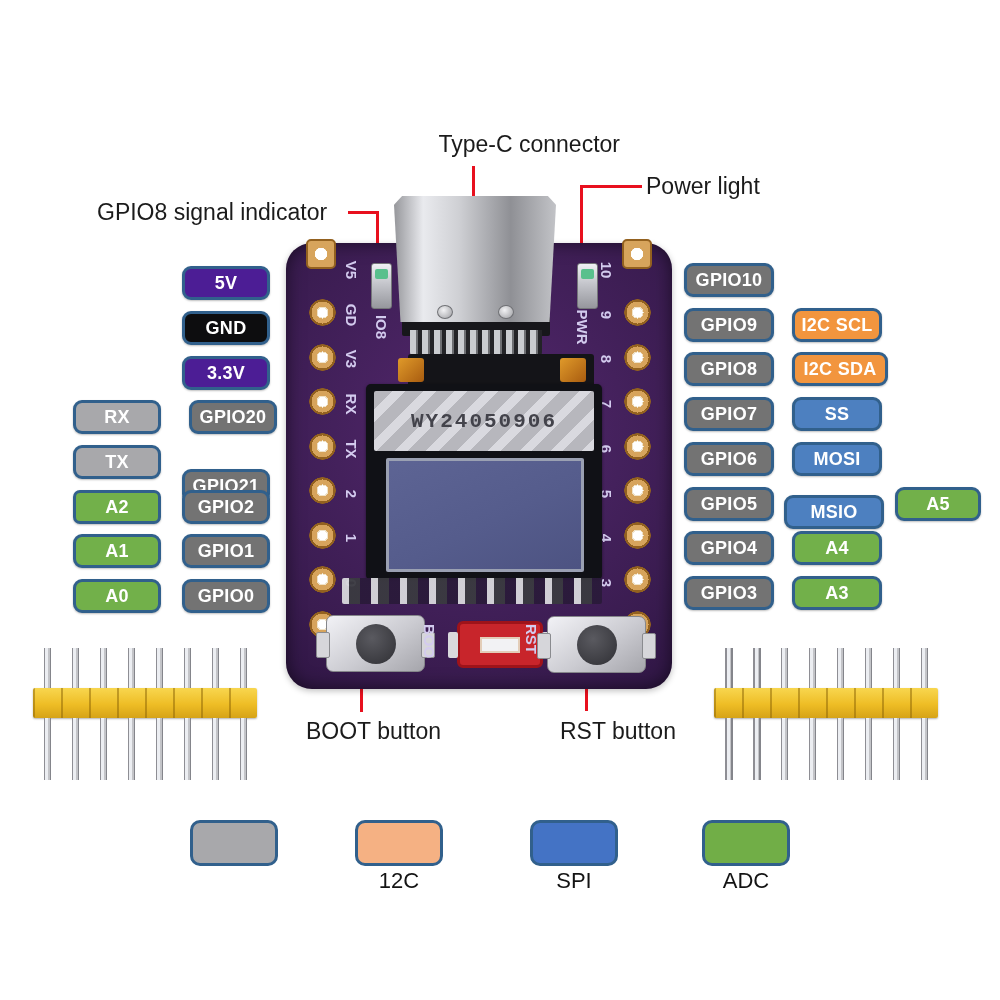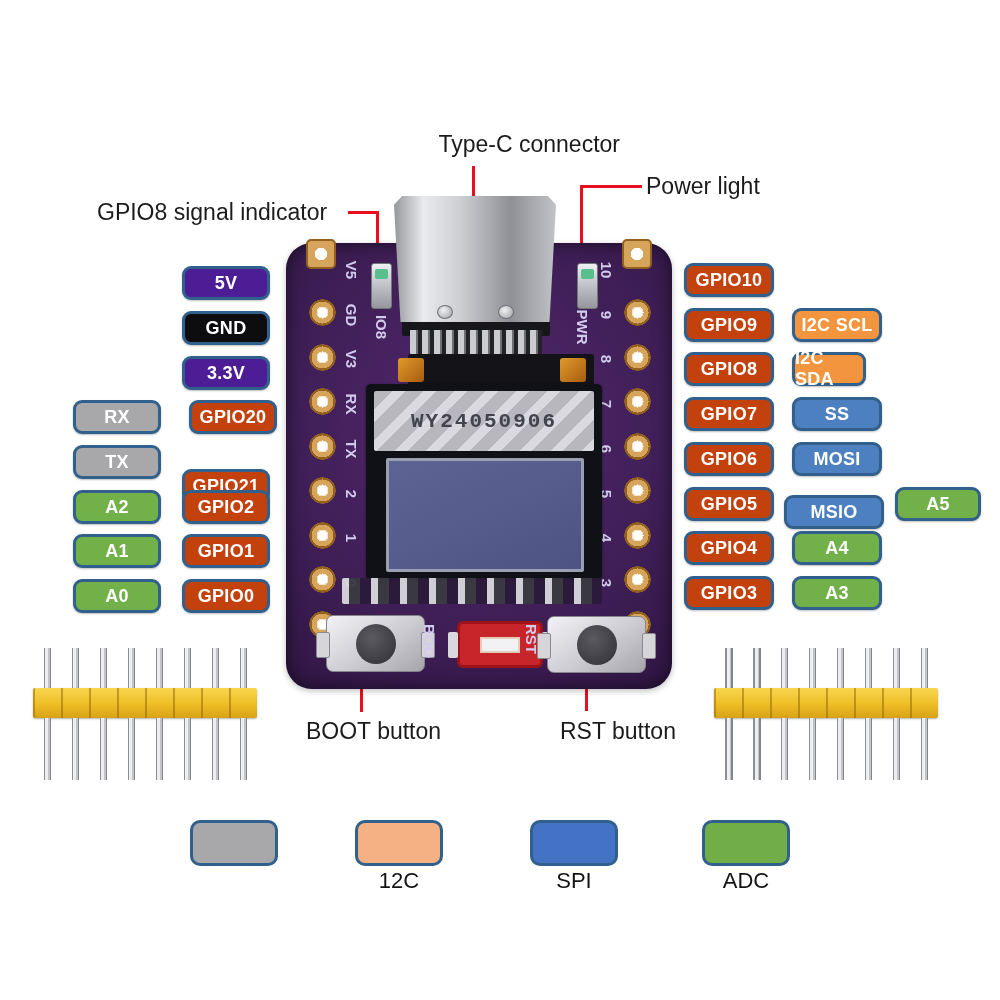--- a/index.html
+++ b/index.html
@@ -11,21 +11,21 @@
   
   .ann{position:absolute;color:#1b1b1b;font-size:23px;font-weight:400;white-space:nowrap;}
   .ann.center{text-align:right;}
   .rline{position:absolute;background:#e8101e;}
   
   .badge{
     position:absolute;width:88px;height:34px;border:3px solid #31608c;border-radius:9px;
     color:#fff;font-weight:bold;font-size:18px;display:flex;align-items:center;justify-content:center;
     box-shadow:0 1px 2px rgba(0,0,0,.25);letter-spacing:.3px;
   }
-  .c-red{background:#4c1d95}.c-black{background:#0d0d0f}.c-purple{background:#c2410c}
+  .c-red{background:#4c1d95}.c-black{background:#0d0d0f}.c-purple{background:#737373}
   .c-gray{background:#a8a8ab}.c-green{background:#72b04a}.c-orange{background:#f2953e}
   .c-blue{background:#4d80c0}
   
   .swatch{position:absolute;width:88px;height:46px;border:3px solid #31608c;border-radius:10px;}
   .s-gray{background:#a8a8ab}.s-orange{background:#f5b183}.s-blue{background:#4473c5}.s-green{background:#71ae47}
   .legend-label{position:absolute;width:170px;text-align:center;font-size:22px;color:#141414;}
   
   .board{
     position:absolute;left:286px;top:243px;width:386px;height:446px;border-radius:26px;
     background:radial-gradient(circle at 50% 42%,#55276f 0%,#44215c 45%,#3a1c50 75%,#2f1644 100%);
@@ -204,35 +204,35 @@
   <div class="badge c-black" style="left:182px;top:311px;">GND</div>
   <div class="badge c-red" style="left:182px;top:356px;">3.3V</div>
   <div class="badge c-purple" style="left:182px;top:400px;margin-left:7px;">GPIO20</div>
   <div class="badge c-purple" style="left:182px;top:469px;">GPIO21</div>
   <div class="badge c-purple" style="left:182px;top:490px;">GPIO2</div>
   <div class="badge c-purple" style="left:182px;top:534px;">GPIO1</div>
   <div class="badge c-purple" style="left:182px;top:579px;">GPIO0</div>
 
   <div class="badge c-gray" style="left:73px;top:400px;">RX</div>
   <div class="badge c-gray" style="left:73px;top:445px;">TX</div>
-  <div class="badge c-green" style="left:73px;top:490px;">A2</div>
+  <div class="badge c-green" style="left:73px;top:490px;border-radius:7px;">A2</div>
   <div class="badge c-green" style="left:73px;top:534px;">A1</div>
   <div class="badge c-green" style="left:73px;top:579px;">A0</div>
 
   <div class="badge c-purple" style="left:684px;top:263px;width:90px;">GPIO10</div>
   <div class="badge c-purple" style="left:684px;top:308px;width:90px;">GPIO9</div>
   <div class="badge c-purple" style="left:684px;top:352px;width:90px;">GPIO8</div>
   <div class="badge c-purple" style="left:684px;top:397px;width:90px;">GPIO7</div>
   <div class="badge c-purple" style="left:684px;top:442px;width:90px;">GPIO6</div>
   <div class="badge c-purple" style="left:684px;top:487px;width:90px;">GPIO5</div>
   <div class="badge c-purple" style="left:684px;top:531px;width:90px;">GPIO4</div>
   <div class="badge c-purple" style="left:684px;top:576px;width:90px;">GPIO3</div>
 
   <div class="badge c-orange" style="left:792px;top:308px;width:90px;">I2C SCL</div>
-  <div class="badge c-orange" style="left:792px;top:352px;width:74px;">I2C SDA</div>
+  <div class="badge c-orange" style="left:792px;top:352px;width:96px;">I2C SDA</div>
   <div class="badge c-blue" style="left:792px;top:397px;width:90px;">SS</div>
   <div class="badge c-blue" style="left:792px;top:442px;width:90px;">MOSI</div>
   <div class="badge c-blue" style="left:784px;top:487px;width:100px;margin-top:8px;">MSIO</div>
   <div class="badge c-green" style="left:792px;top:531px;width:90px;">A4</div>
   <div class="badge c-green" style="left:792px;top:576px;width:90px;">A3</div>
 
   <div class="badge c-green" style="left:895px;top:487px;width:86px;">A5</div>
 
   <div class="swatch s-gray" style="left:190px;top:820px;"></div>
   <div class="swatch s-orange" style="left:355px;top:820px;"></div>

